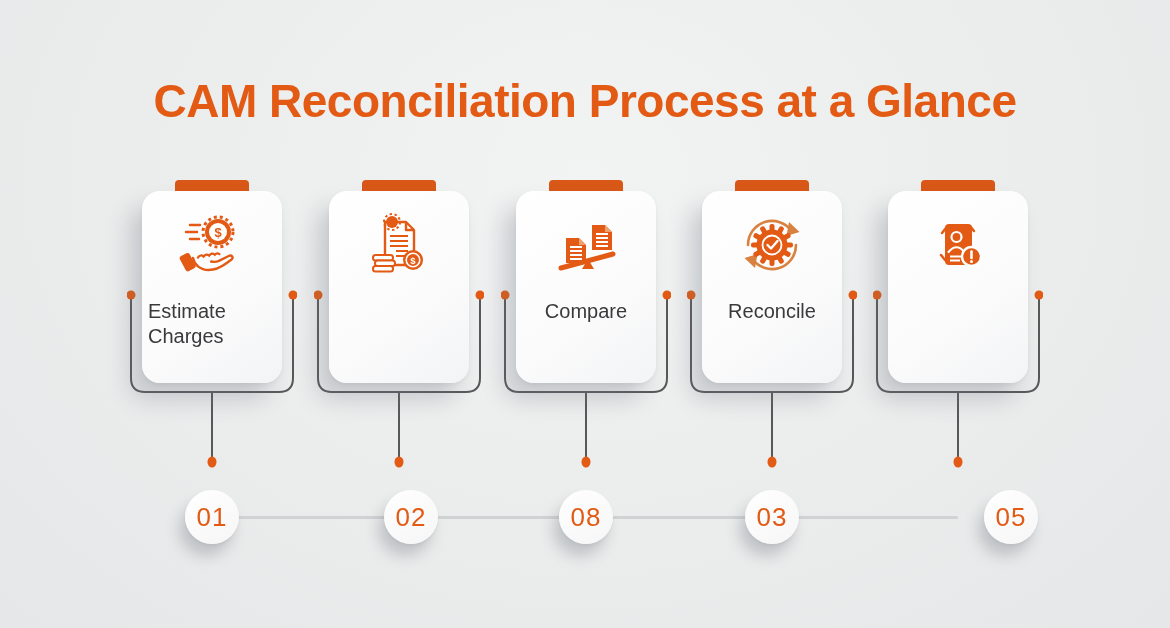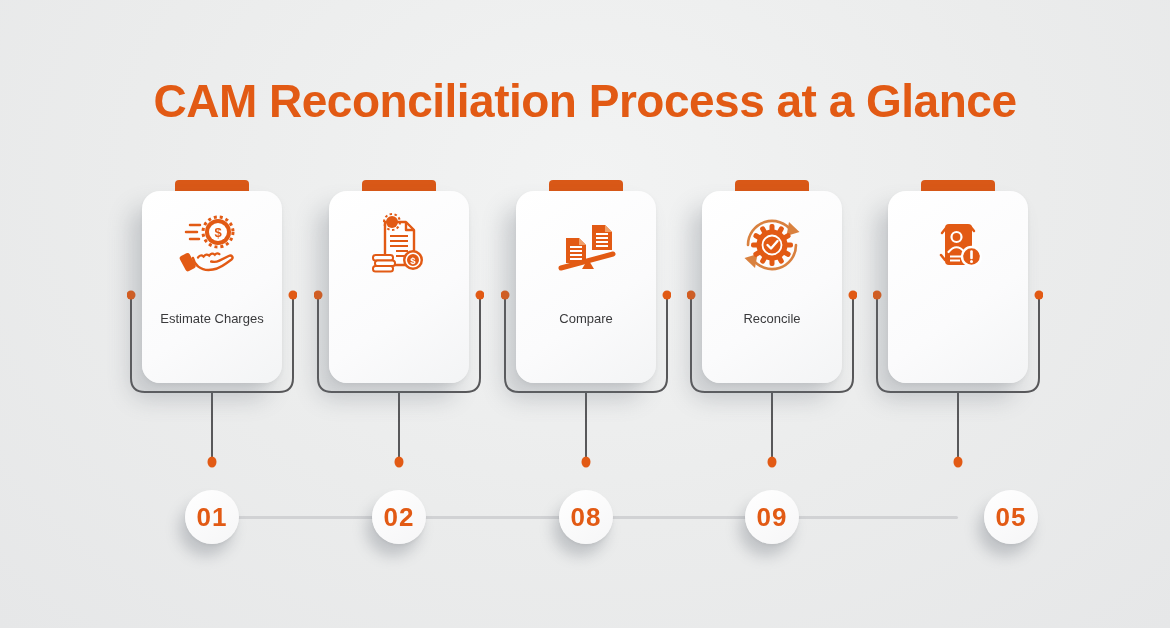--- a/index.html
+++ b/index.html
@@ -27,34 +27,34 @@
   .card{
     position:absolute;left:15px;top:11px;width:140px;height:192px;
     background:linear-gradient(145deg,#ffffff 0%,#fbfbfc 60%,#f3f4f5 100%);
     border-radius:18px;z-index:2;
     box-shadow:-12px 16px 22px rgba(110,115,125,0.30), 0 2px 4px rgba(0,0,0,0.05);
     display:flex;flex-direction:column;align-items:center;
     padding-top:16px;box-sizing:border-box;
   }
   .icon-wrap{height:80px;display:flex;align-items:center;justify-content:center;}
   .card-label{
-    margin-top:19px;text-align:right;
-    font-size:13px;line-height:25px;color:#3a3a3c;
+    margin-top:12px;text-align:left;
+    font-size:20px;line-height:25px;color:#3a3a3c;
     padding:0 6px;
   }
   .connector{position:absolute;left:0;top:108px;z-index:0;}
   .num-circle{
     position:absolute;top:490px;width:54px;height:54px;border-radius:50%;
     background:linear-gradient(145deg,#ffffff,#f6f6f7);
     box-shadow:-6px 12px 14px rgba(110,115,125,0.32), 0 2px 3px rgba(0,0,0,0.05);
     display:flex;align-items:center;justify-content:center;z-index:2;
   }
-  .num-circle.c1{left:185px}.num-circle.c2{left:372px}.num-circle.c3{left:559px}.num-circle.c4{left:745px}.num-circle.c5{left:984px}
+  .num-circle.c1{left:185px}.num-circle.c2{left:384px}.num-circle.c3{left:559px}.num-circle.c4{left:745px}.num-circle.c5{left:984px}
   .num{
-    font-size:26px;font-weight:700;color:#e25a14;letter-spacing:1px;
+    font-size:26px;font-weight:400;color:#e25a14;letter-spacing:1px;
   }
   .timeline-line{
     position:absolute;left:212px;top:516px;width:746px;height:3px;
     background:#d1d2d4;z-index:1;border-radius:2px;
   }
 </style>
 </head>
 <body>
 
 <div class="canvas">
@@ -227,19 +227,19 @@
   <div class="num-circle c1">
       <span class="num">01</span>
     </div>
   <div class="num-circle c2">
       <span class="num">02</span>
     </div>
   <div class="num-circle c3">
       <span class="num">08</span>
     </div>
   <div class="num-circle c4">
-      <span class="num">09</span>
+      <span class="num">03</span>
     </div>
   <div class="num-circle c5">
       <span class="num">05</span>
     </div>
 
 </div>
 
 </body></html>

